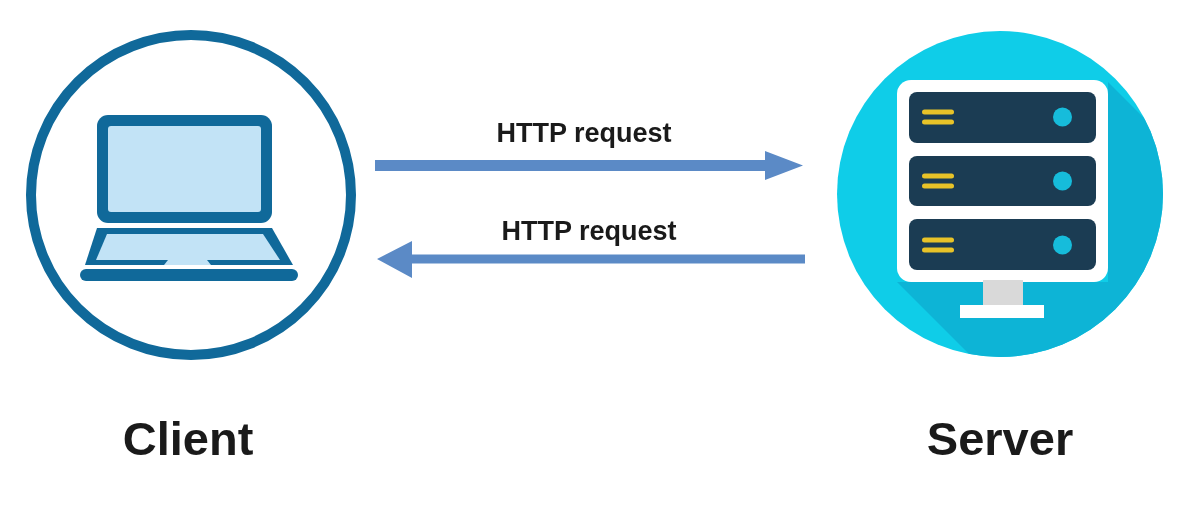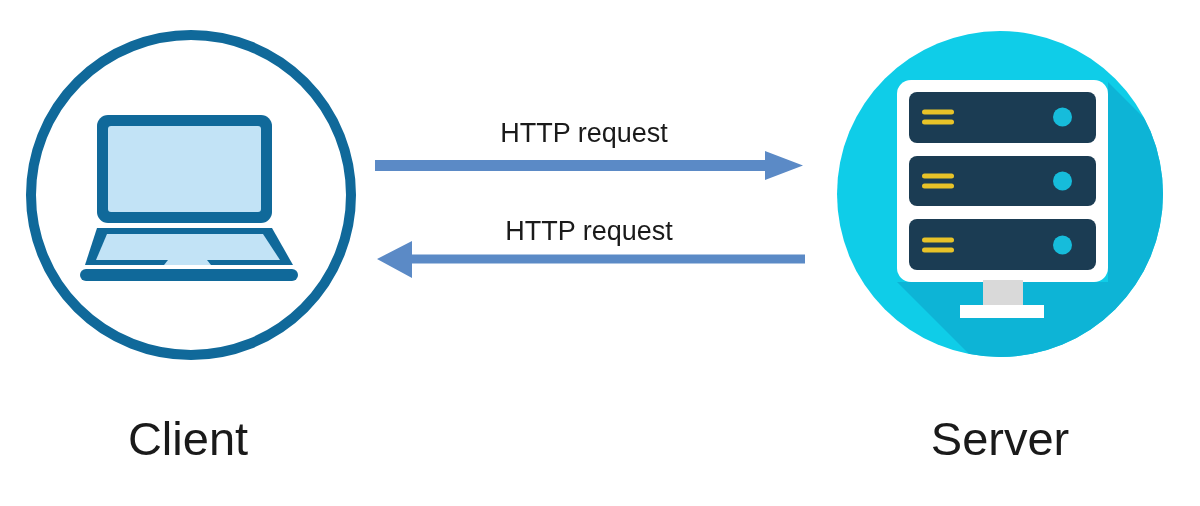--- a/index.html
+++ b/index.html
@@ -4,20 +4,21 @@
 <style>
   * { margin: 0; padding: 0; box-sizing: border-box; }
   html, body { background: #ffffff; }
   body { font-family: "Liberation Sans", sans-serif; }
   #canvas {
     position: relative;
     width: 1200px;
     height: 506px;
     background: #ffffff;
     overflow: hidden;
+    font-weight: bold;
   }
   
   .client-circle {
     position: absolute;
     left: 26px; top: 30px;
     width: 330px; height: 330px;
     border: 10px solid var(--client_blue);
     border-radius: 50%;
     background: #ffffff;
   }

